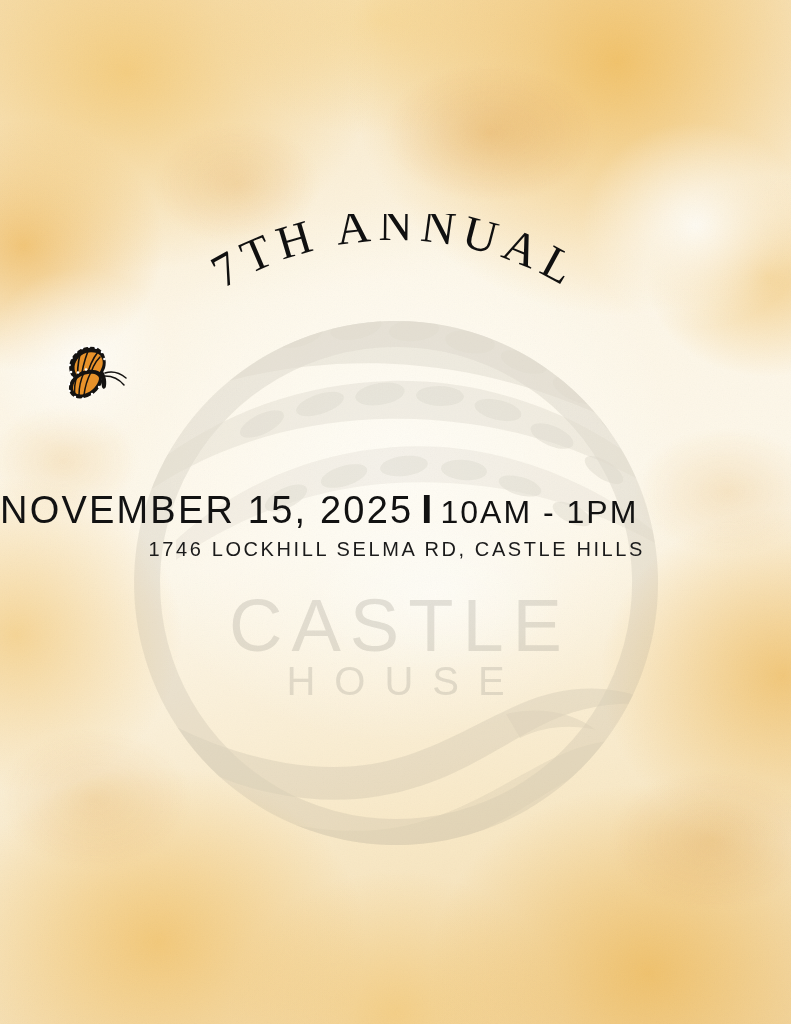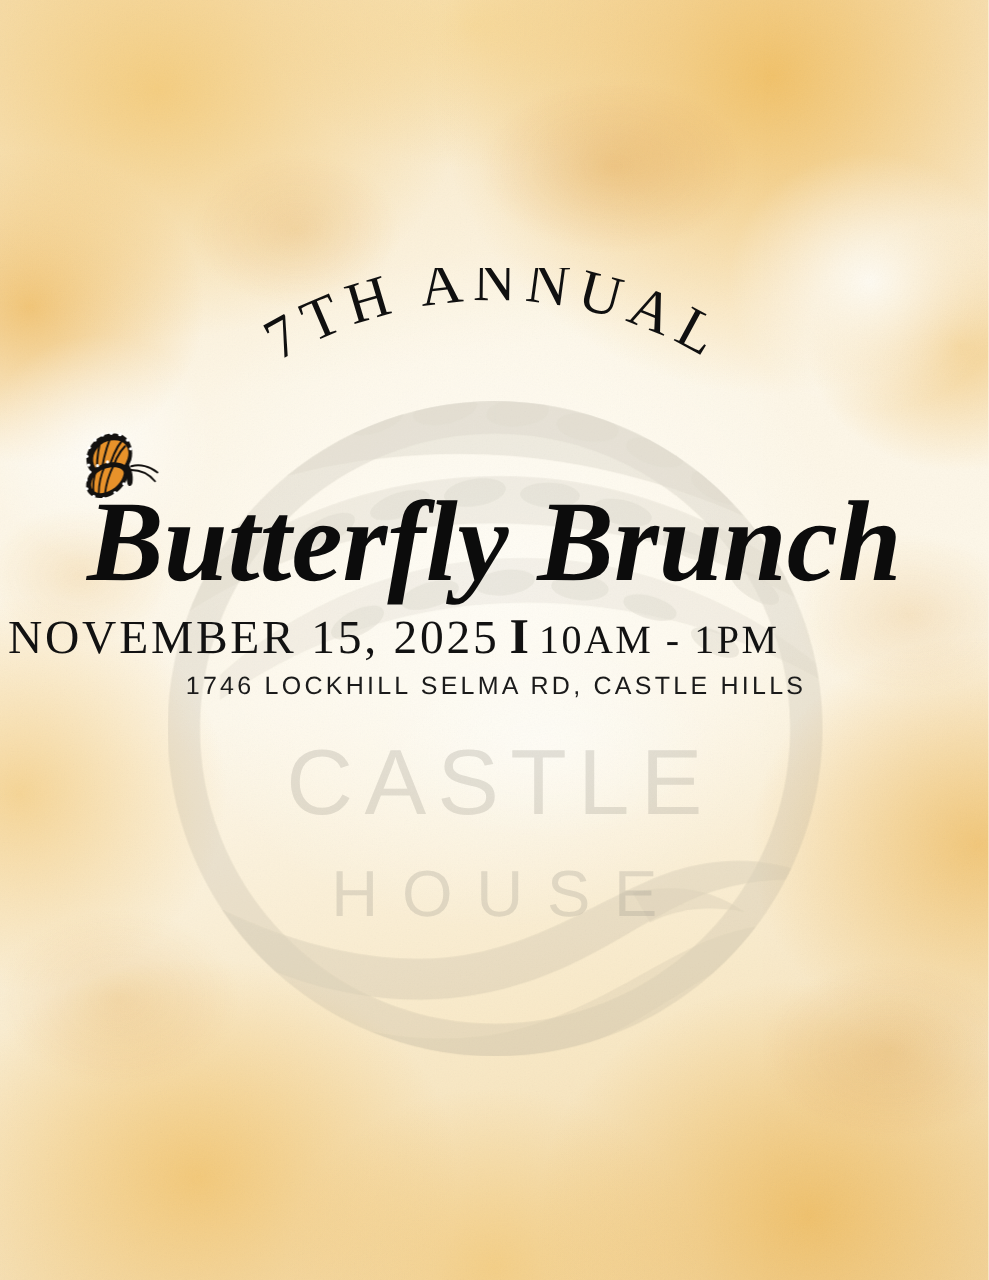--- a/index.html
+++ b/index.html
@@ -83,24 +83,23 @@
     user-select: none;
   }
   .wm-empower {
     top: 589px;
     font-size: 74px;
     letter-spacing: 9px;
     text-indent: 9px;
   }
   .wm-house {
     top: 661px;
-    font-size: 52px;
+    font-size: 40px;
     letter-spacing: 19px;
     text-indent: 19px;
-    margin-top: 29px;
   }
 
   
   .arch-wrap {
     position: absolute;
     left: 0;
     top: 214px;
     width: 791px;
     height: 140px;
   }
@@ -127,21 +126,21 @@
     letter-spacing: 0px;
     white-space: nowrap;
   }
 
   .datetime {
     position: absolute;
     left: 0;
     top: 489px;
     width: 630px;
     text-align: center;
-    font-family: Liberation Serif, serif;
+    font-family: Liberation Sans, sans-serif;
     font-size: 38px;
     line-height: 1;
     color: #121212;
     letter-spacing: 2.2px;
     white-space: nowrap;
   }
   .datetime .sep {
     font-weight: 700;
     font-size: 40px;
     padding: 0 8px;
@@ -319,21 +318,20 @@
 
       <path d="M44 30 C 47 34, 49 40, 48 46 C 47.6 49, 45 50, 44 47 C 43 42, 42.5 35, 44 30 Z" fill="#141210"></path>
 
       <g stroke="#141210" stroke-width="1.5" fill="none" stroke-linecap="round">
         <path d="M47 33 C 54 31, 62 33, 68 38"></path>
         <path d="M47 36 C 54 36, 61 39, 66 45"></path>
       </g>
     </g>
   </svg>
 
-  <div class="title">Butterfly Brunch</div>
 
   <div class="datetime">
     <span>NOVEMBER 15, 2025</span><span class="sep">I</span><span class="time">10AM - 1PM</span>
   </div>
 
   <div class="address">1746 LOCKHILL SELMA RD, CASTLE HILLS</div>
 
 </div>
 
 </body></html>

